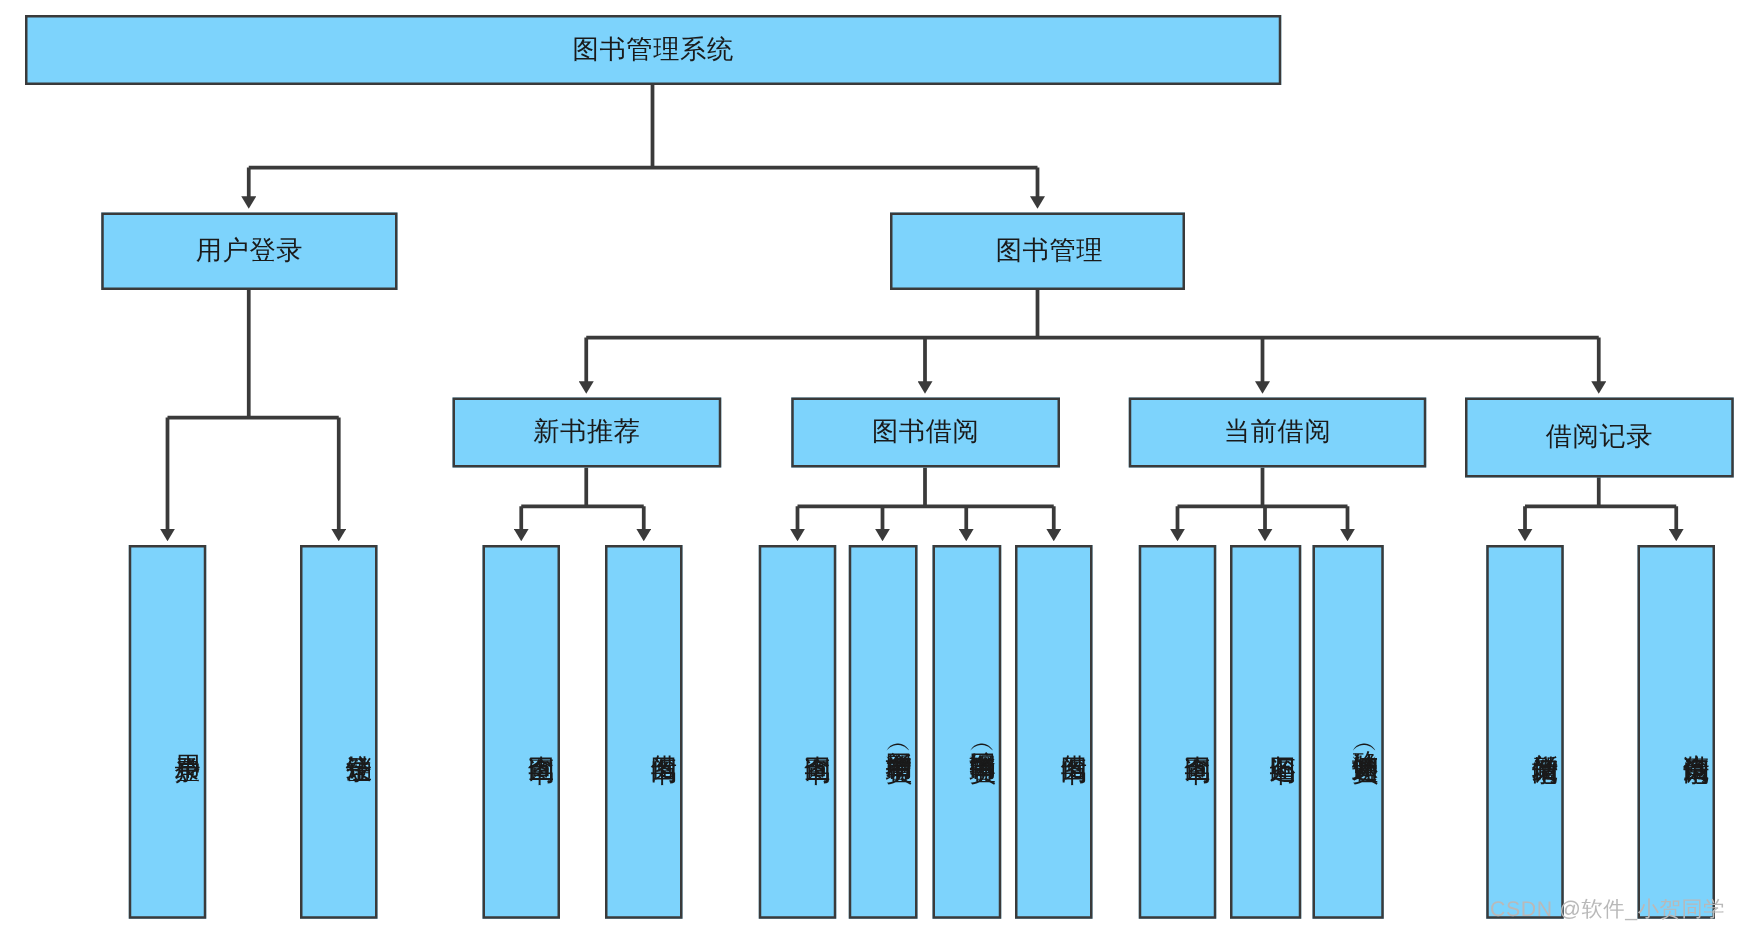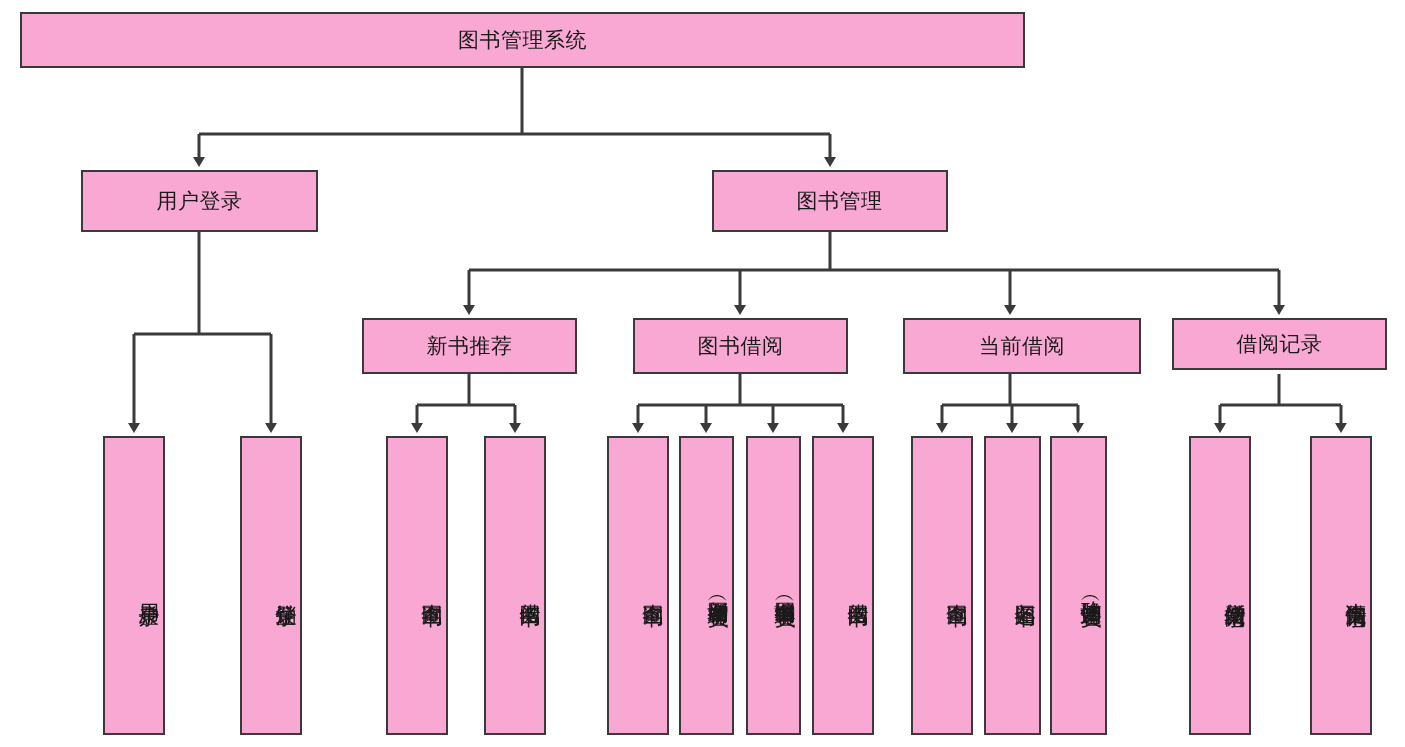--- a/index.html
+++ b/index.html
@@ -21,21 +21,21 @@
   #diagram-svg {
     position: absolute;
     left: 0;
     top: 0;
     width: 1405px;
     height: 747px;
   }
   .node {
     position: absolute;
     box-sizing: border-box;
-    background: #f9a8d4;
+    background: #7dd3fc;
     border: 2px solid #3a3a3a;
     display: flex;
     align-items: center;
     justify-content: center;
     color: #1a1a1a;
   }
   .node-h {
     font-size: 21px;
     line-height: 1.2;
     letter-spacing: 0.5px;
@@ -133,21 +133,21 @@
       </div>
       <div class="node node-h" style="left: 362px; top: 318px; width: 215px; height: 56px; align-items: center;">
         <span class="hlabel">新书推荐</span>
       </div>
       <div class="node node-h" style="left: 633px; top: 318px; width: 215px; height: 56px;">
         <span class="hlabel">图书借阅</span>
       </div>
       <div class="node node-h" style="left: 903px; top: 318px; width: 238px; height: 56px;">
         <span class="hlabel">当前借阅</span>
       </div>
-      <div class="node node-h" style="left: 1172px; top: 318px; width: 215px; height: 52px;">
+      <div class="node node-h" style="left: 1172px; top: 318px; width: 215px; height: 64px;">
         <span class="hlabel">借阅记录</span>
       </div>
       <div class="node node-v" style="left: 103px; top: 436px; width: 62px; height: 299px;">
         <span class="vlabel">用户登录</span>
       </div>
       <div class="node node-v" style="left: 240px; top: 436px; width: 62px; height: 299px;">
         <span class="vlabel">注销登录</span>
       </div>
       <div class="node node-v" style="left: 386px; top: 436px; width: 62px; height: 299px;">
         <span class="vlabel">查询图书</span>
@@ -177,14 +177,15 @@
         <span class="vlabel">确认归还（管理员）</span>
       </div>
       <div class="node node-v" style="left: 1189px; top: 436px; width: 62px; height: 299px;">
         <span class="vlabel">新增借阅记录</span>
       </div>
       <div class="node node-v" style="left: 1310px; top: 436px; width: 62px; height: 299px;">
         <span class="vlabel">查询借阅记录</span>
       </div>
     </div>
 
+  <div class="watermark" style="left:1192px; top:716px;">CSDN @软件_小贺同学</div>
 
 </div>
 
 </body></html>

